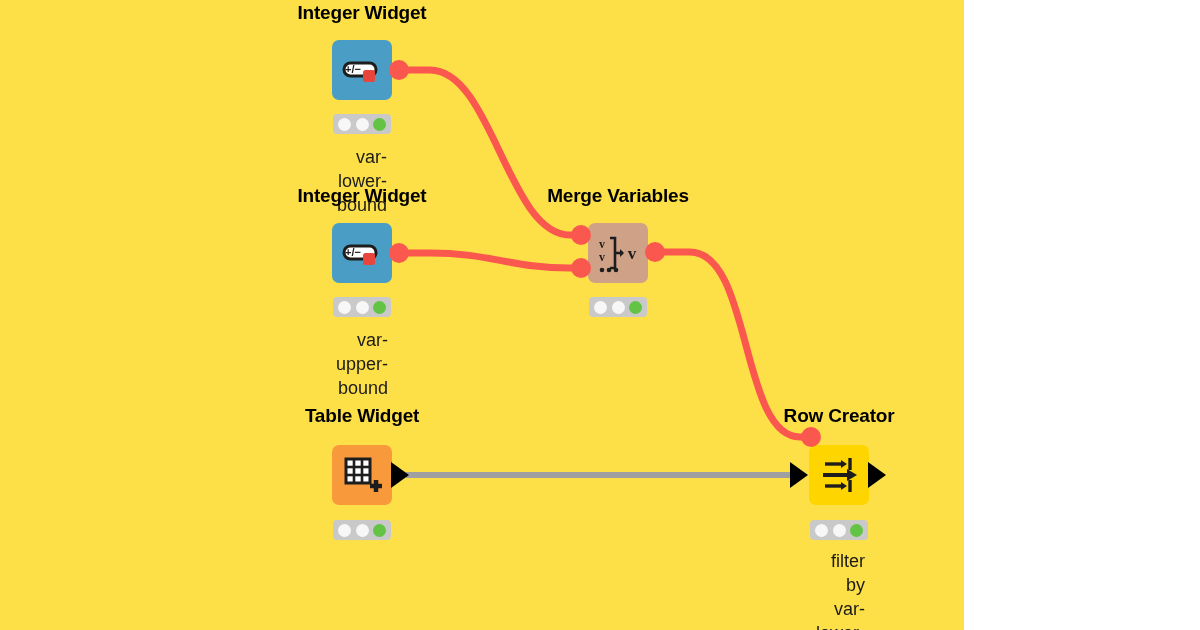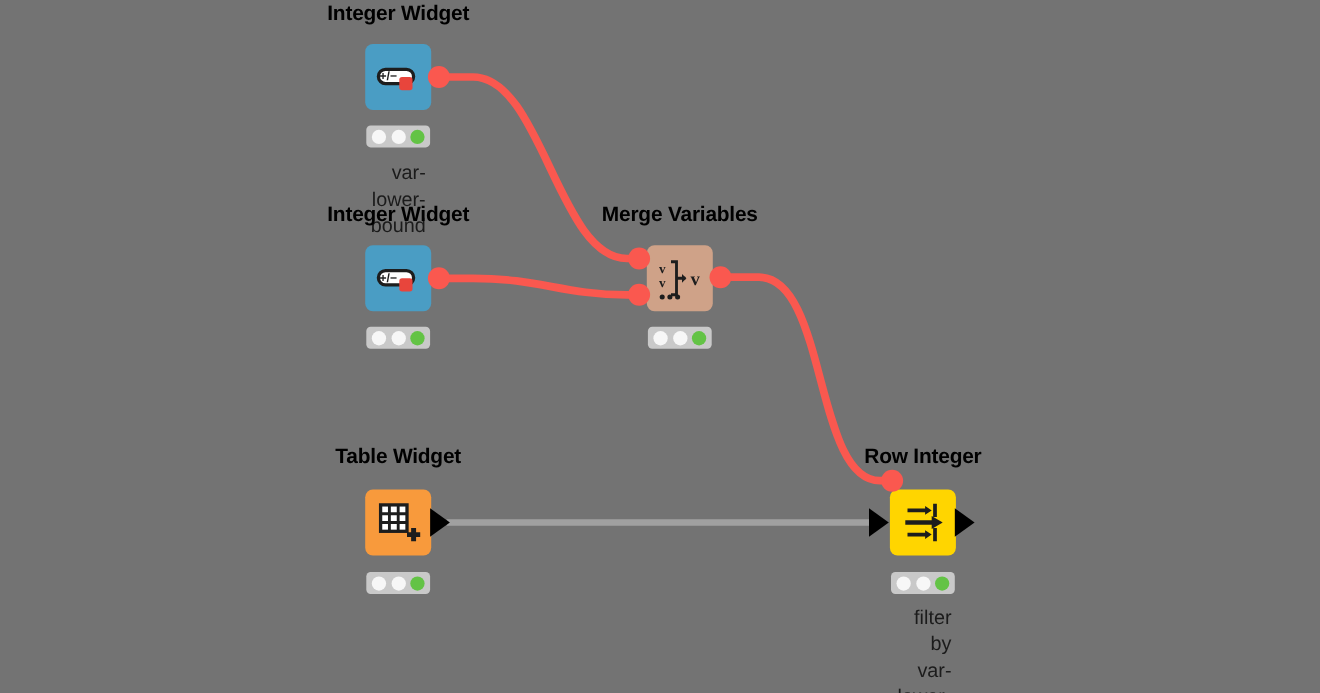--- a/index.html
+++ b/index.html
@@ -2,23 +2,23 @@
 <html><head>
 <meta charset="utf-8">
 <style>
   html, body {
     margin: 0;
     padding: 0;
     background: #ffffff;
   }
   #canvas {
     position: relative;
-    width: 1200px;
+    width: 964px;
     height: 630px;
-    background: #737373;
+    background: #fde047;
     font-family: "Liberation Sans", sans-serif;
     overflow: hidden;
   }
   .wires {
     position: absolute;
     left: 0; top: 0;
     width: 1200px;
     height: 630px;
     pointer-events: none;
   }
@@ -152,20 +152,21 @@
     </div>
 
     <div class="port-var" style="left:57px; top:60px;"></div>
 
     <div class="status" style="left:1px; top:114px;">
       <span class="lamp"></span>
       <span class="lamp"></span>
       <span class="lamp on-green"></span>
     </div>
 
+    <div class="node-sub" style="top:146px;">var-upper-bound</div>
   </div>
 
   <div class="node" style="left:588px; top:183px; width:60px; height:140px;">
     <div class="node-title" style="top:2px;">Merge Variables</div>
 
     <div class="node-box tan" style="left:0px; top:40px;">
       <svg class="node-icon" viewBox="0 0 60 60">
         <text x="14" y="25" font-family="Liberation Serif, serif" font-size="12" font-weight="bold" fill="#1d1d1d" text-anchor="middle">v</text>
         <text x="14" y="38" font-family="Liberation Serif, serif" font-size="12" font-weight="bold" fill="#1d1d1d" text-anchor="middle">v</text>
         <path d="M 22 15 L 27 15 L 27 45 L 22 45" fill="none" stroke="#1d1d1d" stroke-width="2.6"></path>
@@ -210,21 +211,21 @@
 
     <div class="status" style="left:1px; top:117px;">
       <span class="lamp"></span>
       <span class="lamp"></span>
       <span class="lamp on-green"></span>
     </div>
 
   </div>
 
   <div class="node" style="left:809px; top:403px; width:60px; height:220px;">
-    <div class="node-title" style="top:2px;">Row Integer</div>
+    <div class="node-title" style="top:2px;">Row Creator</div>
 
     <div class="node-box yellow" style="left:0px; top:42px;">
       <svg class="node-icon" viewBox="0 0 60 60">
 
         <line x1="16" y1="19" x2="34" y2="19" stroke="#1d1d1d" stroke-width="3.4"></line>
         <path d="M 32 15 L 38 19 L 32 23 Z" fill="#1d1d1d"></path>
         <line x1="41" y1="13" x2="41" y2="25" stroke="#1d1d1d" stroke-width="3.4"></line>
 
         <line x1="14" y1="30" x2="40" y2="30" stroke="#1d1d1d" stroke-width="4"></line>
         <path d="M 38 24 L 48 30 L 38 36 Z" fill="#1d1d1d"></path>

